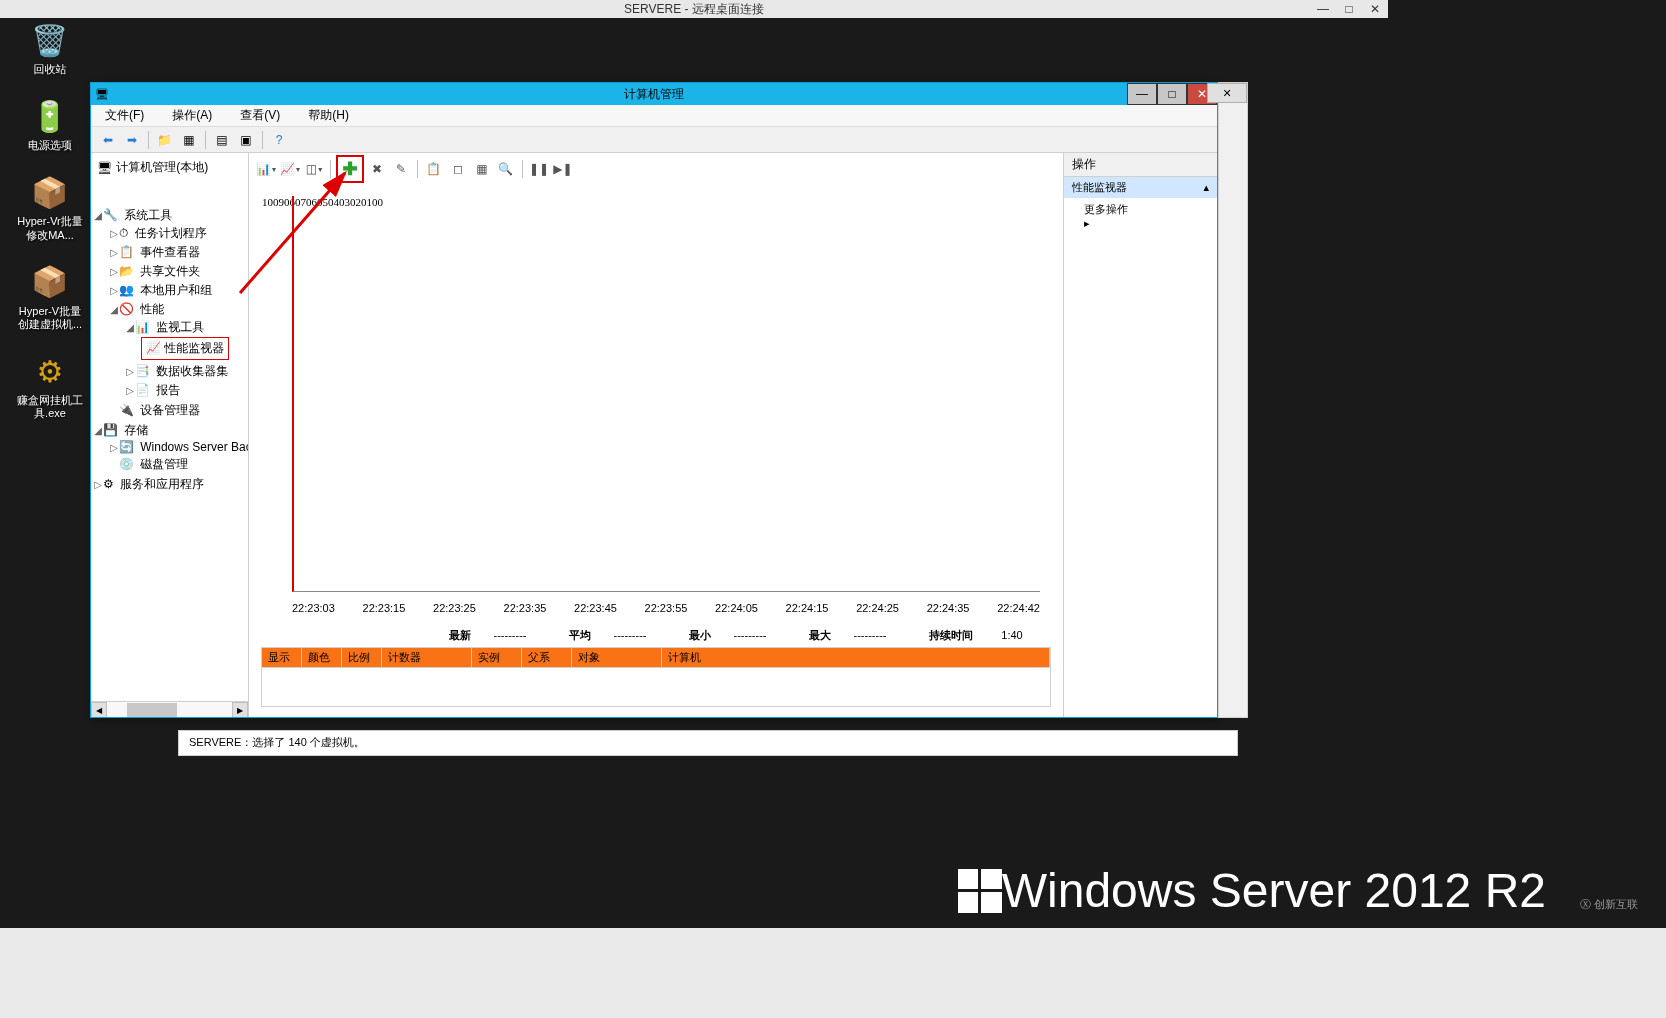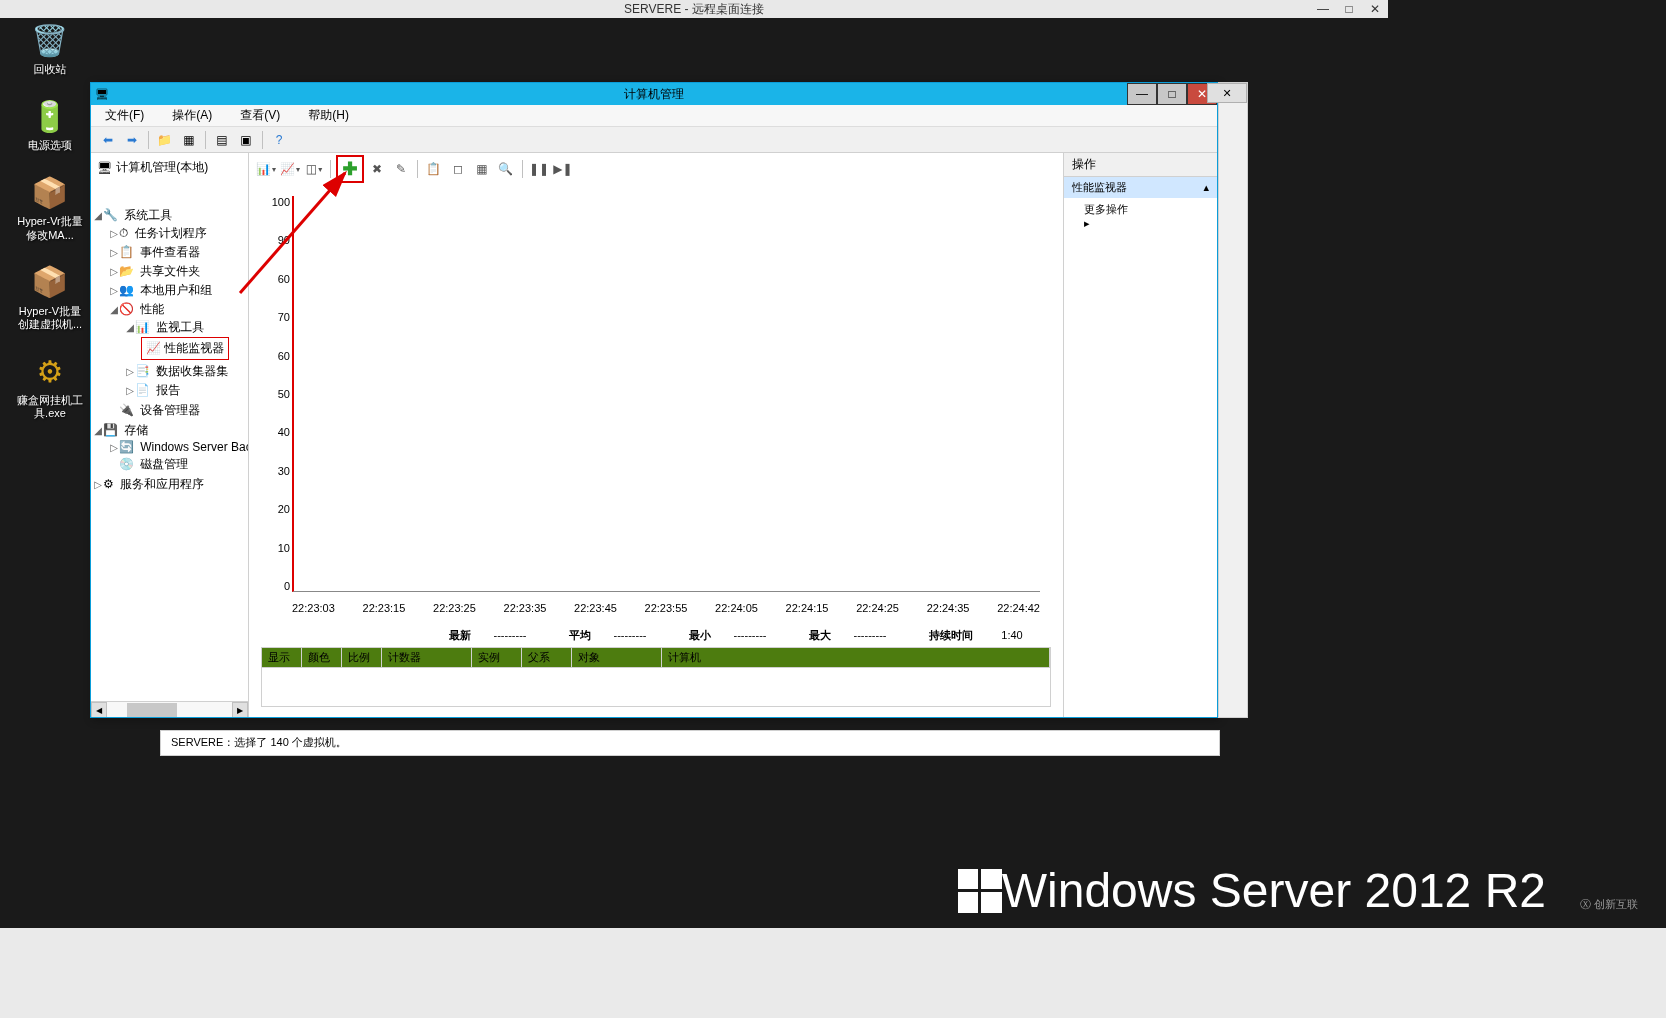--- a/index.html
+++ b/index.html
@@ -46,42 +46,42 @@
 
 .cm-main { flex: 1; display: flex; flex-direction: column; padding: 4px; position: relative; }
 .perf-toolbar { height: 24px; display: flex; align-items: center; gap: 2px; padding: 0 2px; margin-bottom: 4px; }
 .ptb-btn { width: 22px; height: 22px; display: flex; align-items: center; justify-content: center; cursor: pointer; border: 1px solid transparent; color: #555; }
 .ptb-dd::after { content: "▾"; font-size: 8px; margin-left: 1px; }
 .ptb-sep { width: 1px; height: 18px; background: #c0c0c0; margin: 0 3px; }
 .highlight-box { border: 2px solid #d00; padding: 1px; }
 
 .chart-area { flex: 1; border: 1px solid #fff; position: relative; margin: 0 8px; }
 .chart-grid { position: absolute; left: 30px; top: 10px; right: 10px; bottom: 30px; border-left: 2px solid #d00; border-bottom: 1px solid #888; }
-.y-labels { position: absolute; left: 0; top: 10px; bottom: 30px; width: 28px; display: flex; flex-direction: column; justify-content: space-between; text-align: right; font-size: 11px; }
+.y-labels { position: absolute; left: 0; top: 10px; bottom: 30px; width: 28px; display: flex; justify-content: space-between; text-align: right; font-size: 11px; font-family: Liberation Serif, serif; }
 .x-labels { position: absolute; left: 30px; right: 10px; bottom: 8px; display: flex; justify-content: space-between; font-size: 11px; }
 
 .stats-row { height: 24px; display: flex; align-items: center; justify-content: flex-end; gap: 4px; padding: 0 12px; font-size: 11px; }
 .stats-row .slbl { margin-left: 20px; font-weight: bold; }
 .stats-row .sval { min-width: 70px; text-align: center; }
 
 .counter-table { height: 60px; border: 1px solid #d0d0d0; margin: 0 8px 6px 8px; }
-.counter-hdr { height: 20px; background: #4d7c0f; border-bottom: 1px solid #d0d0d0; display: flex; }
+.counter-hdr { height: 20px; background: #f97316; border-bottom: 1px solid #d0d0d0; display: flex; }
 .counter-hdr div { border-right: 1px solid #d0d0d0; padding: 2px 6px; font-size: 11px; }
 
 .cm-actions { width: 154px; border-left: 1px solid #d0d0d0; }
 .act-hdr { background: #f0f0f0; padding: 3px 8px; border-bottom: 1px solid #d0d0d0; font-size: 12px; }
 .act-section { background: #d0e7ff; padding: 3px 8px; display: flex; justify-content: space-between; align-items: center; font-size: 11px; }
 .act-item { padding: 4px 20px; font-size: 11px; display: flex; justify-content: space-between; cursor: pointer; flex-direction: column; }
 
 .arrow-svg { position: absolute; top: 163px; left: 200px; pointer-events: none; }
 
 .back-panel { position: absolute; top: 82px; left: 1218px; width: 30px; height: 636px; background: #f0f0f0; border: 1px solid #d0d0d0; }
 .back-x { position: absolute; top: 0; right: 0; width: 40px; height: 20px; background: #e0e0e0; border: 1px solid #b0b0b0; display: flex; align-items: center; justify-content: center; font-size: 11px; cursor: pointer; }
 
-.status-bar { position: absolute; top: 730px; left: 160px; width: 1060px; height: 26px; background: #fff; border: 1px solid #d0d0d0; padding: 4px 10px; font-size: 11px; }
+.status-bar { position: absolute; top: 730px; left: 178px; width: 1060px; height: 26px; background: #fff; border: 1px solid #d0d0d0; padding: 4px 10px; font-size: 11px; }
 
 .ws-logo { position: absolute; bottom: 100px; right: 120px; color: #fff; font-size: 48px; font-weight: 300; display: flex; align-items: center; gap: 0; }
 .win-squares { display: grid; grid-template-columns: 1fr 1fr; gap: 3px; width: 44px; height: 44px; }
 .win-squares div { background: #fff; }
 
 .watermark { position: absolute; bottom: 106px; right: 28px; color: #999; font-size: 11px; }
 
 .bottom-pad { position: absolute; bottom: 0; left: 0; right: 0; height: 90px; background: #eaeaea; }
 </style>
 </head>

